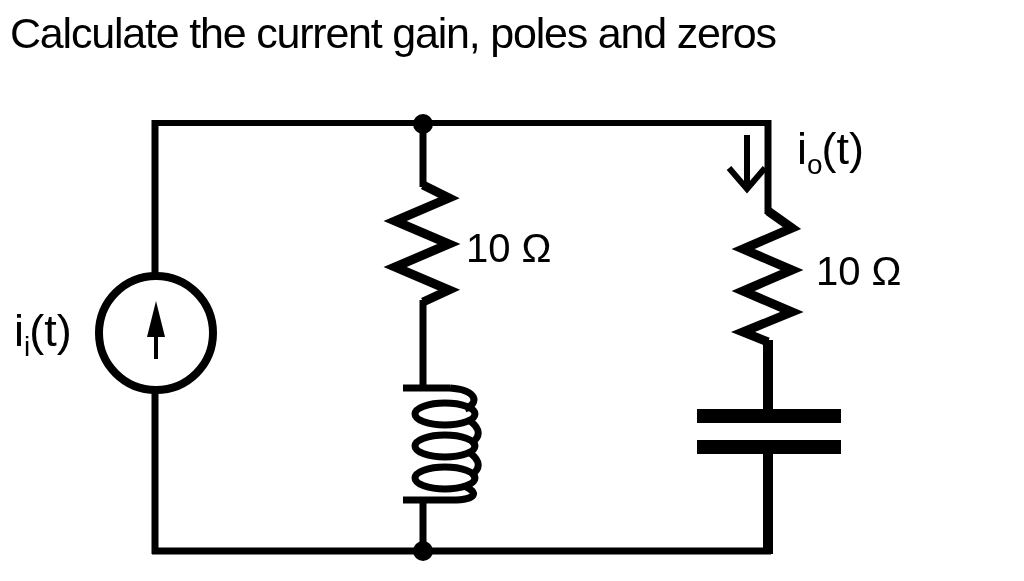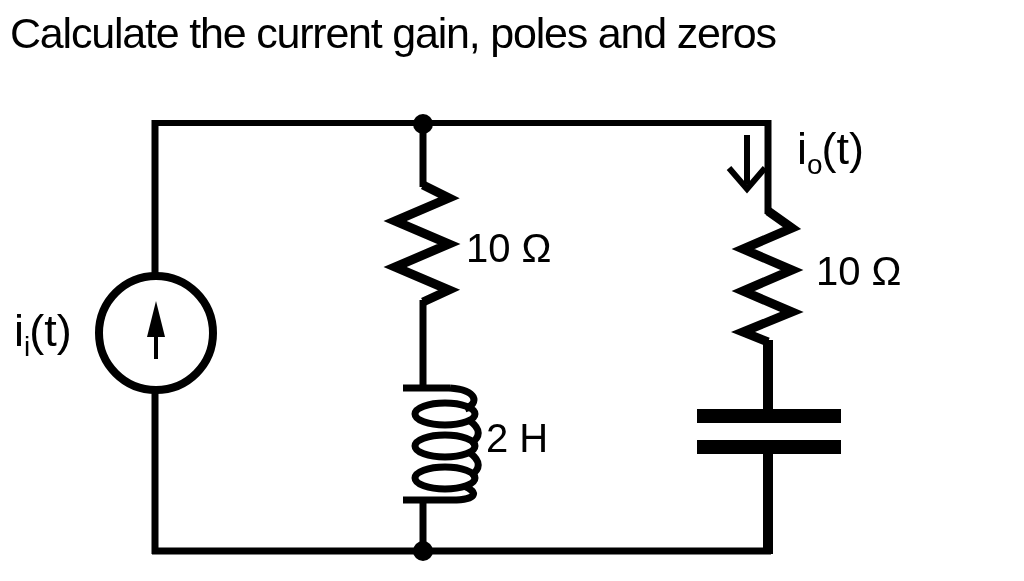--- a/index.html
+++ b/index.html
@@ -110,18 +110,17 @@
   <div id="label-ii" class="clabel current-label">
     <span>i</span><sub>i</sub><span>(t)</span>
   </div>
 
   <div id="label-io" class="clabel current-label">
     <span>i</span><sub>o</sub><span>(t)</span>
   </div>
 
   <div id="label-r1" class="clabel value-label">10 Ω</div>
 
-  <div id="label-l1" class="clabel value-label">2 H</div>
 
   <div id="label-r2" class="clabel value-label">10 Ω</div>
 
 
 </div>
 
 </body></html>

